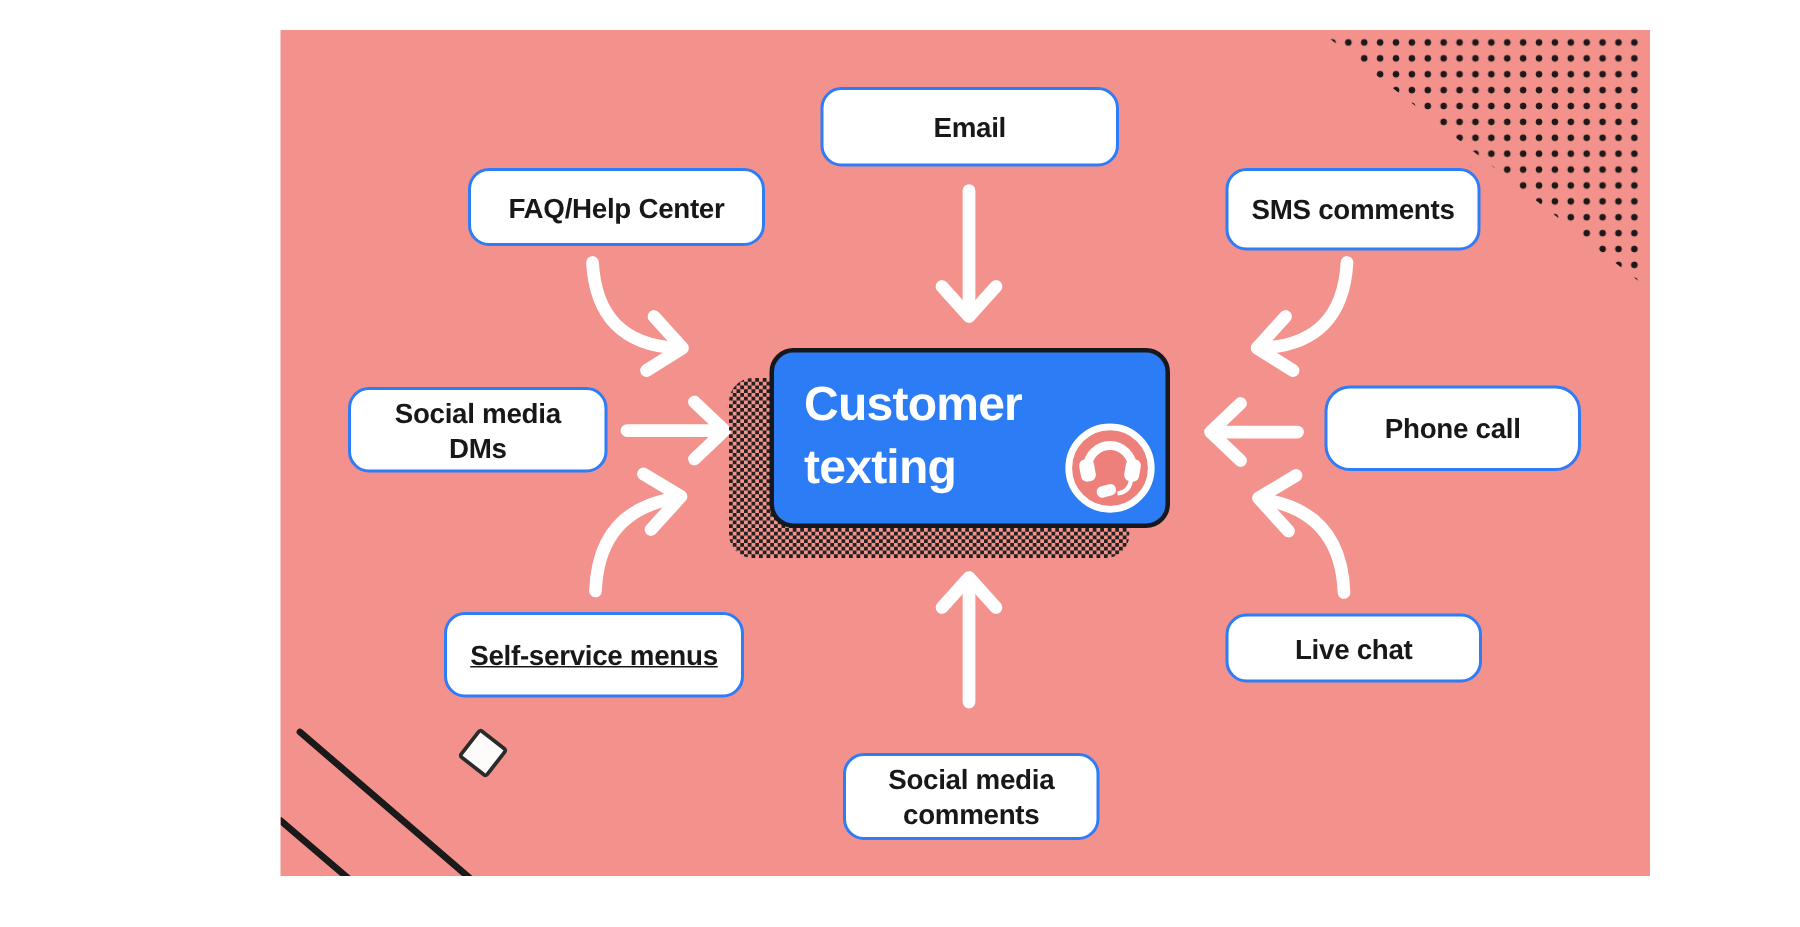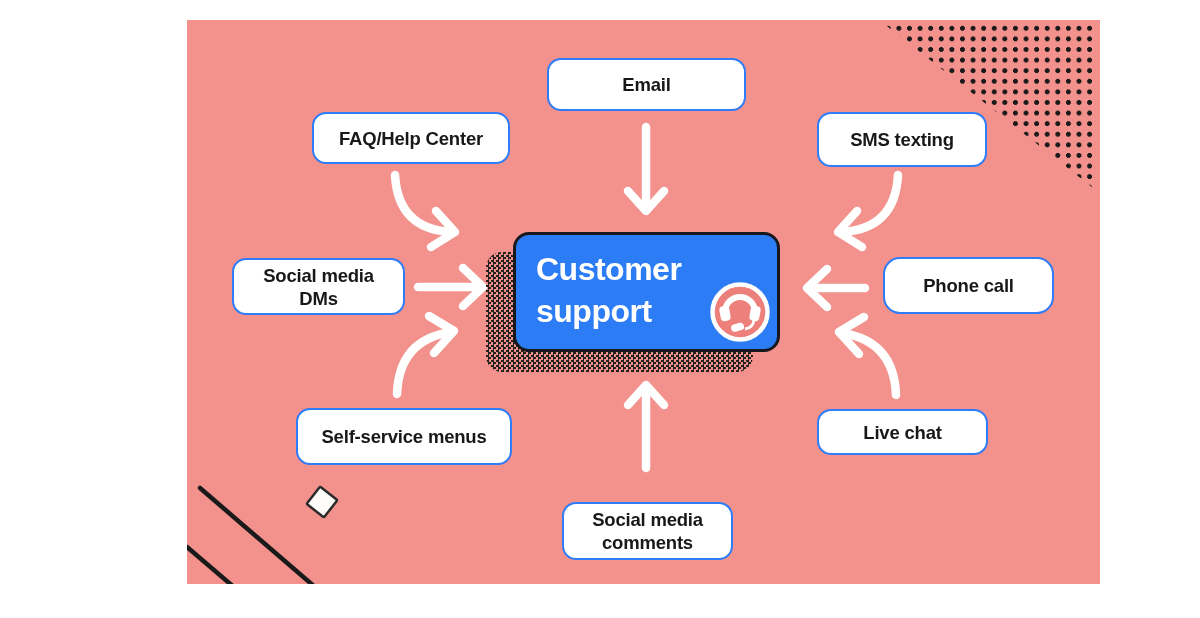--- a/index.html
+++ b/index.html
@@ -138,53 +138,53 @@
       <path d="M13,468 L128,567"></path>
       <path d="M0,527 L48,568"></path>
     </g>
 
     <rect x="124" y="471" width="22" height="22" rx="1.5" transform="rotate(38 135 482)" fill="#FEFBFB" stroke="#2B2B2B" stroke-width="2.5"></rect>
   </svg>
 
   <div class="center-shadow"></div>
 
   <div class="center-box">
-    <div class="center-label">Customer support</div>
+    <div class="center-label">Customer texting</div>
     <svg class="center-icon" viewBox="0 0 62 62">
       <circle cx="31" cy="31" r="27.5" fill="#EE807B" stroke="#FFFFFF" stroke-width="4.5"></circle>
       <path d="M16,31 A15,15 0 0 1 46,31" fill="none" stroke="#FFFFFF" stroke-width="6" stroke-linecap="round"></path>
       <rect x="11" y="25" width="10" height="15" rx="4" fill="#FFFFFF" transform="rotate(-10 16 32.5)"></rect>
       <rect x="41" y="25" width="10" height="15" rx="4" fill="#FFFFFF" transform="rotate(10 46 32.5)"></rect>
       <path d="M45,39 Q44,47 36,48" fill="none" stroke="#FFFFFF" stroke-width="2.8"></path>
       <rect x="22" y="42.5" width="13" height="7.5" rx="3.5" fill="#FFFFFF" transform="rotate(-15 28.5 46)"></rect>
     </svg>
   </div>
 
   <div class="node oneline" style="left:360px; top:38px;  width:199px; height:53px;">
     <span>Email</span>
   </div>
 
   <div class="node oneline" style="left:109px; top:92px;  width:198px; height:52px;margin-left:16px;">
     <span>FAQ/Help Center</span>
   </div>
 
   <div class="node oneline" style="left:630px; top:92px;  width:170px; height:55px;">
-    <span>SMS texting</span>
+    <span>SMS comments</span>
   </div>
 
   <div class="node" style="left:45px;  top:238px; width:173px; height:57px;">
     <span>Social media
 DMs</span>
   </div>
 
   <div class="node oneline" style="left:696px; top:237px; width:171px; height:57px;border-radius:17px;">
     <span>Phone call</span>
   </div>
 
-  <div class="node oneline" style="left:109px; top:388px; width:216px; height:57px;">
+  <div class="node oneline" style="left:109px; top:388px; width:200px; height:57px;text-decoration:underline;">
     <span>Self-service menus</span>
   </div>
 
   <div class="node oneline" style="left:630px; top:389px; width:171px; height:46px;">
     <span>Live chat</span>
   </div>
 
   <div class="node" style="left:375px; top:482px; width:171px; height:58px;">
     <span>Social media
 comments</span>

